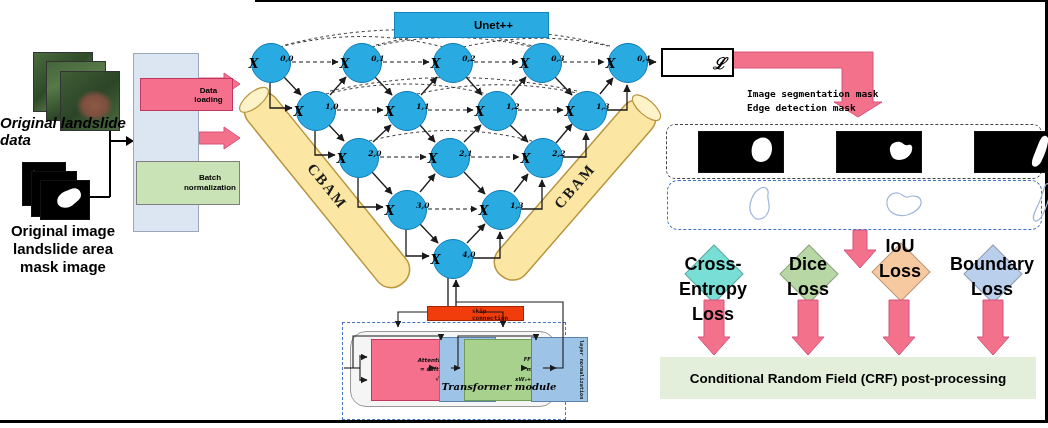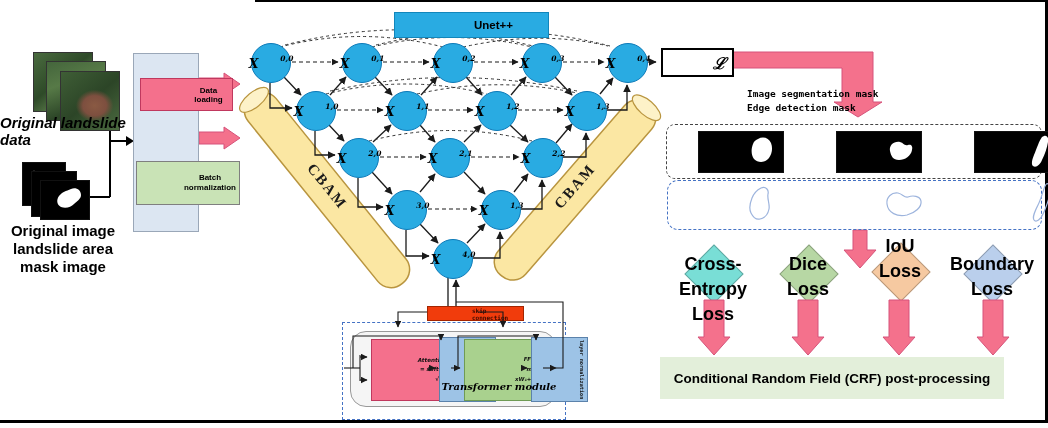--- a/index.html
+++ b/index.html
@@ -273,21 +273,21 @@
   <div class="diamond" style="left: 972px; top: 253px; background: rgb(186, 207, 236);"></div>
   <div class="dlabel pre" style="left:653px;top:252px;width:120px;">Cross-Entropy
 Loss</div>
   <div class="dlabel pre" style="left:753px;top:252px;width:110px;">Dice
 Loss</div>
   <div class="dlabel pre" style="left:845px;top:234px;width:110px;">IoU
 Loss</div>
   <div class="dlabel pre" style="left:937px;top:252px;width:110px;">Boundary
 Loss</div>
 
-  <div class="abs lbl z2" style="left:660px;top:357px;width:344px;height:42px;background:#e3efda;display:flex;align-items:center;justify-content:center;font-size:13.5px;">Conditional Random Field (CRF) post-processing</div>
+  <div class="abs lbl z2" style="left:660px;top:357px;width:376px;height:42px;background:#e3efda;display:flex;align-items:center;justify-content:center;font-size:13.5px;">Conditional Random Field (CRF) post-processing</div>
 
   <div class="abs lbl z3 vtext" style="left:427px;top:306px;width:51px;height:13px;background:#f13c0c;border:1px solid #a32500;writing-mode:horizontal-tb;display:flex;align-items:center;justify-content:center;font-size:6px;font-family:'DejaVu Sans Mono',monospace;color:#3d0a00;">skip connection</div>
 
   <div class="abs z2" style="left:342px;top:322px;width:222px;height:96px;border:1px dashed #4472c4;"></div>
   <div class="abs z2" style="left:350px;top:331px;width:204px;height:74px;background:#f5f5f5;border:1px solid #999;border-radius:16px;"></div>
 
   <div class="abs z3 pre" style="left:371px;top:339px;width:56px;height:60px;background:#f4708c;border:1px solid #c0385e;display:flex;align-items:center;justify-content:center;text-align:center;font-family:'DejaVu Sans',sans-serif;font-style:italic;font-weight:bold;font-size:5.6px;line-height:1.7;color:#111;">Attention(Q,K,V)
 = softmax(QKᵀ/√dₖ)V</div>
   <div class="abs z3" style="left:439px;top:337px;width:11px;height:63px;background:#9dc3e6;border:1px solid #5b82ab;display:flex;align-items:center;justify-content:center;">
     <span class="vtext" style="font-size:5.2px;font-weight:bold;font-family:'DejaVu Sans Mono',monospace;color:#111;">layer normalization</span>

